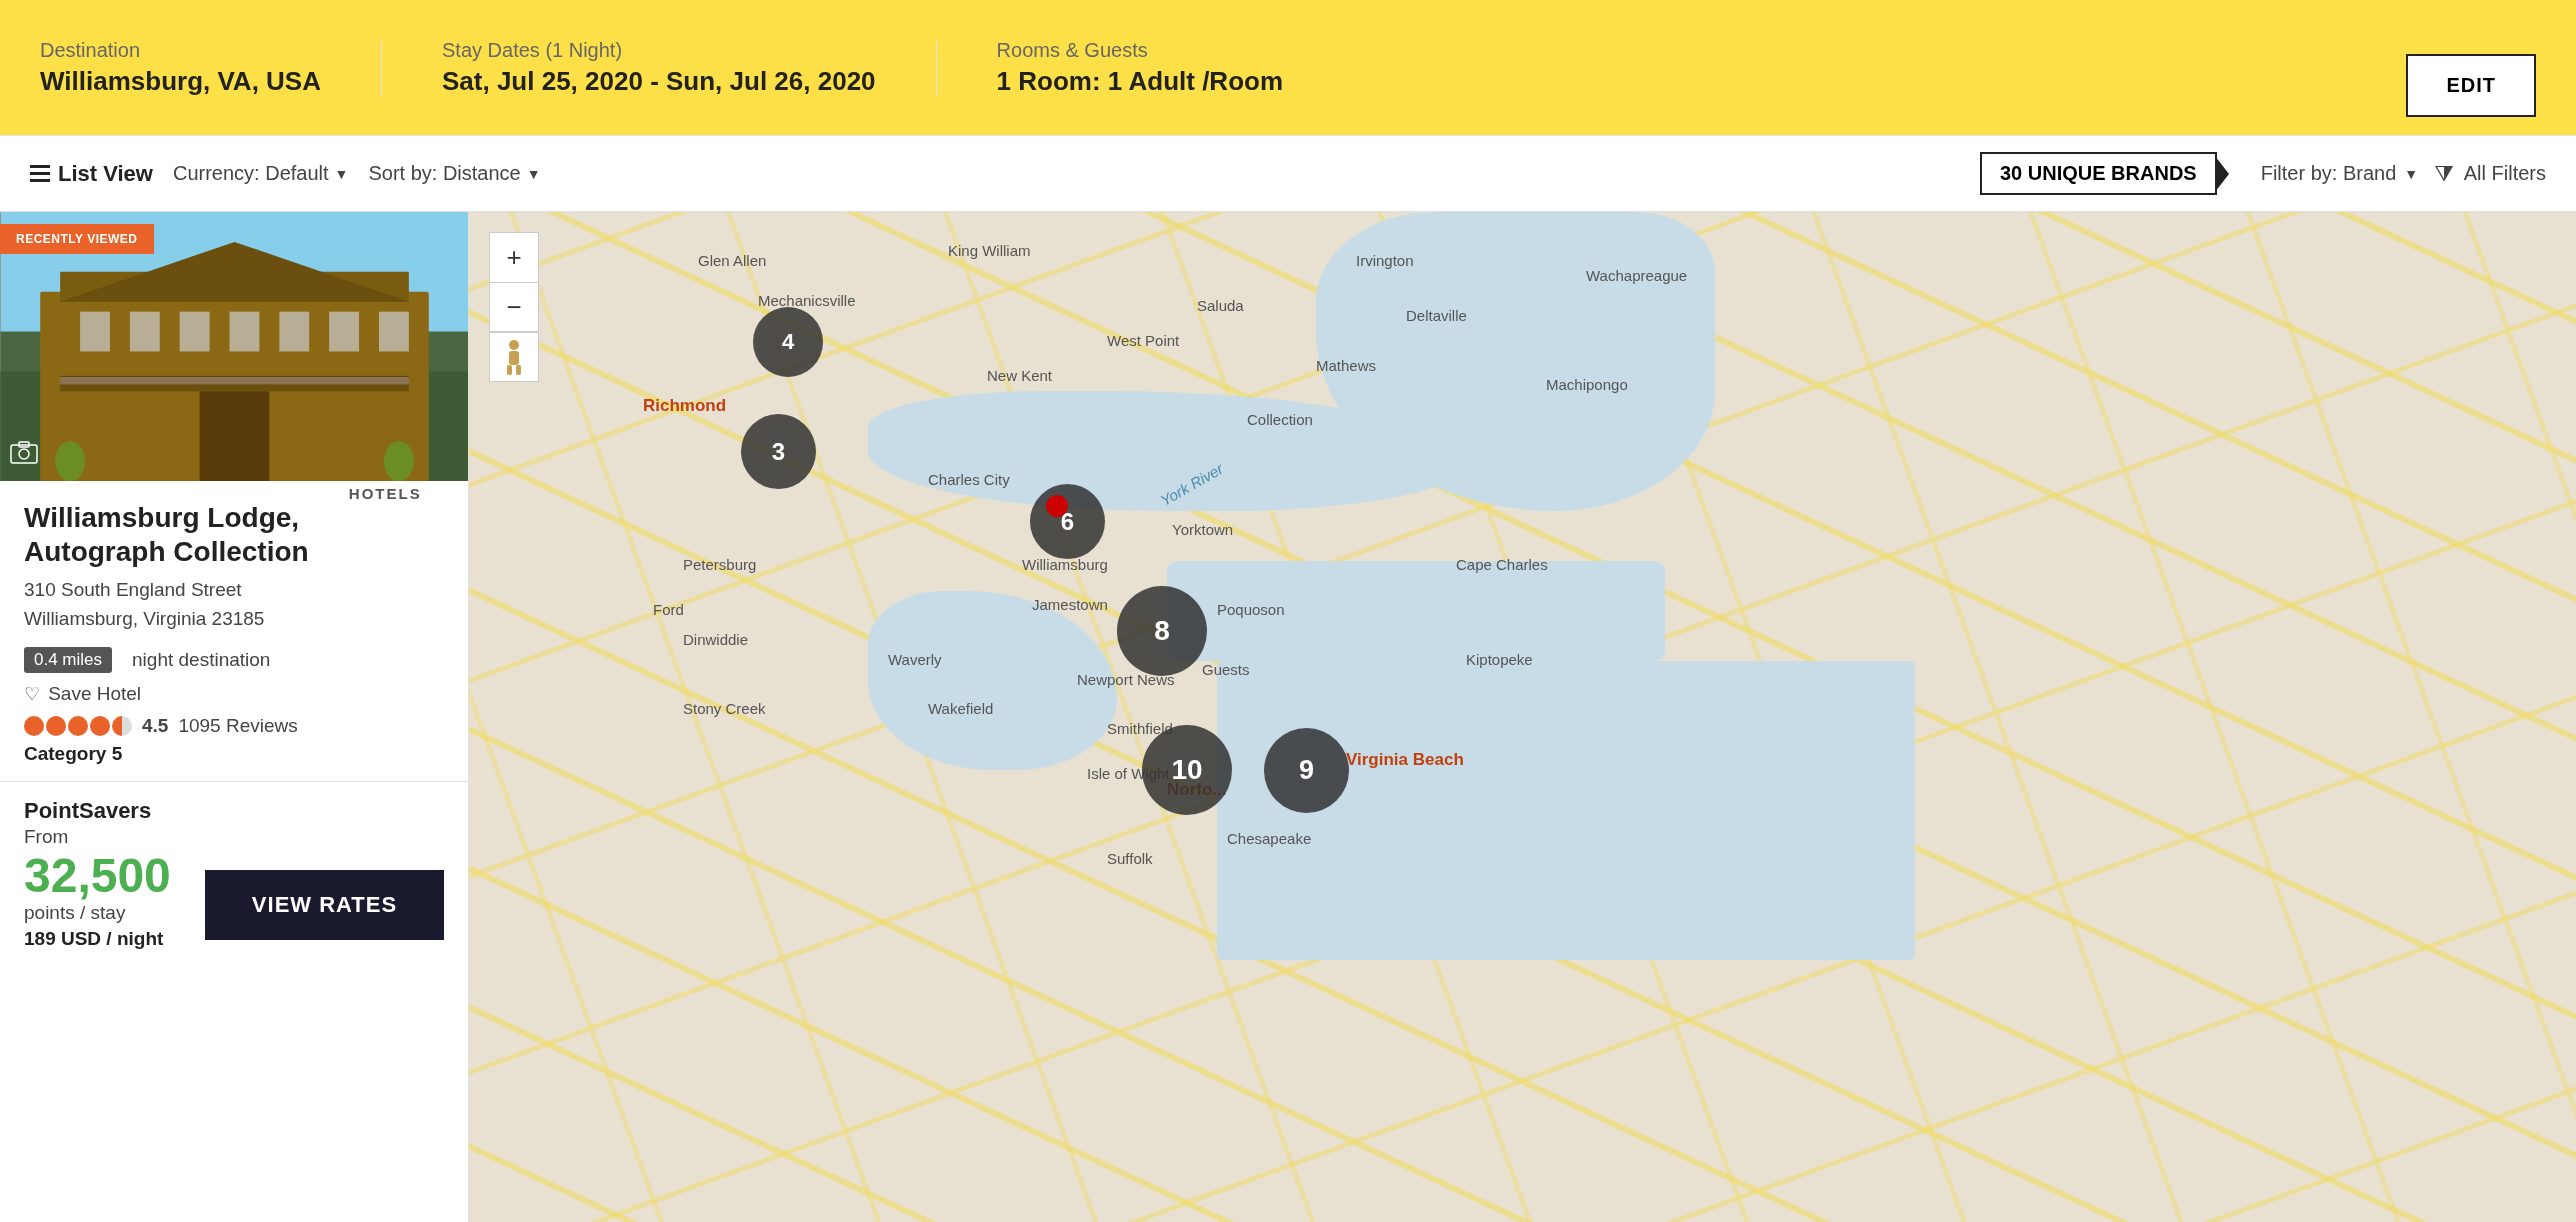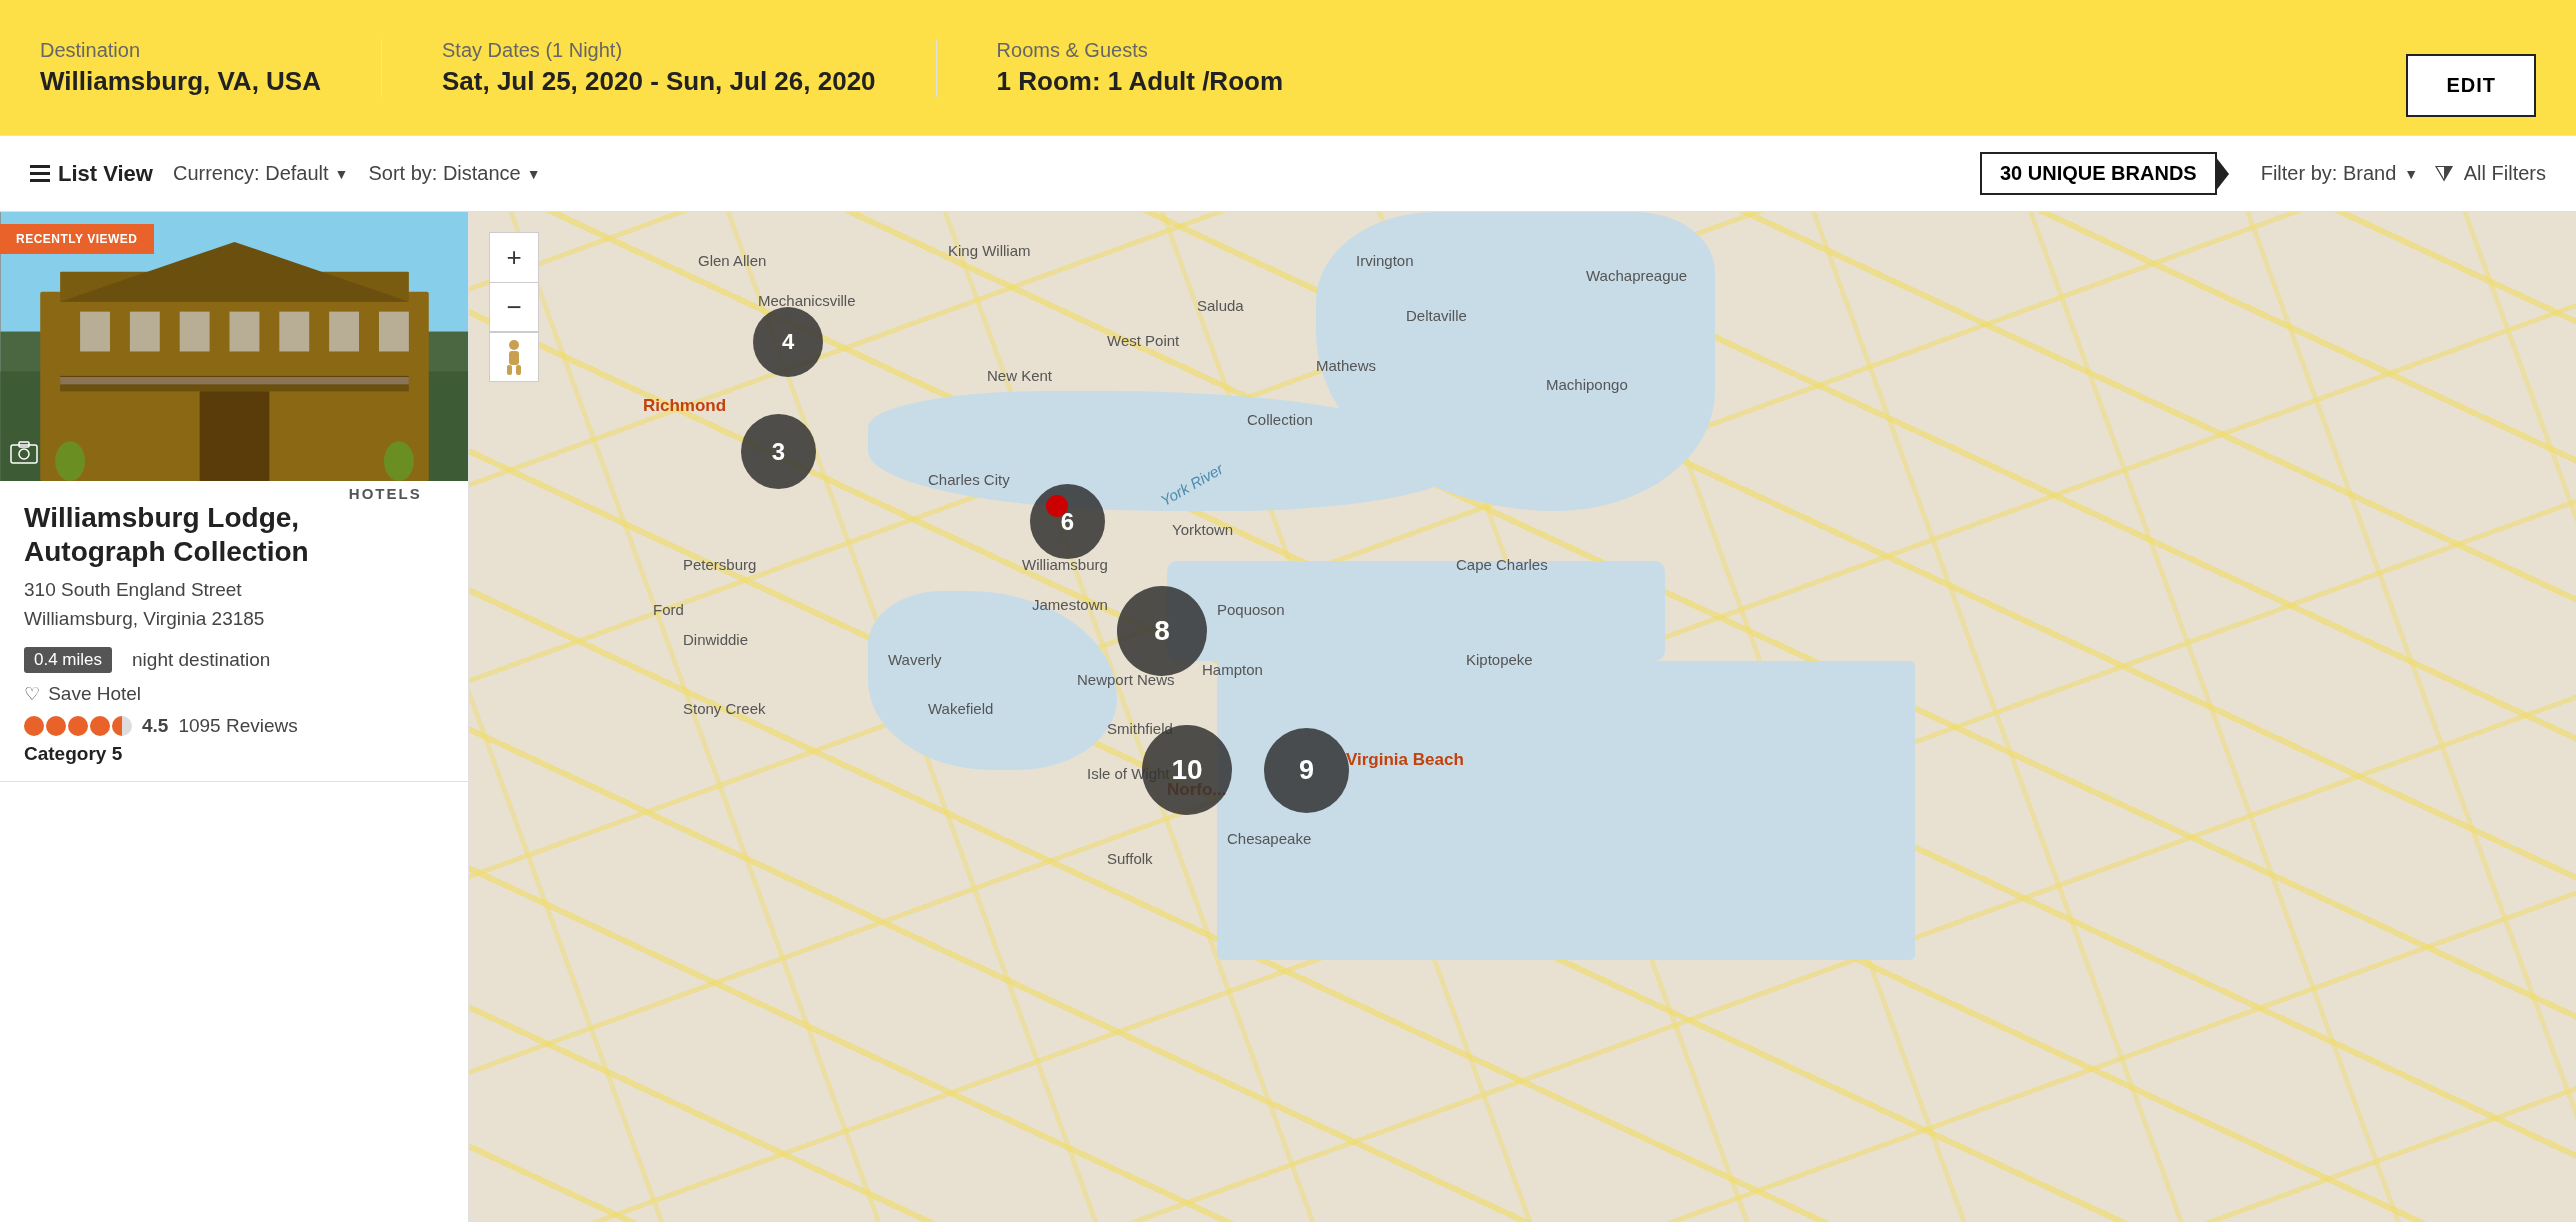--- a/index.html
+++ b/index.html
@@ -595,20 +595,28 @@
         </div>
         <span class="rating-num">4.5</span>
         <span class="reviews-count">1095 Reviews</span>
       </div>
 
       <div class="category">Category 5</div>
     </div>
 
     <hr class="divider">
 
+    <div class="points-section">
+      <div class="point-savers">PointSavers</div>
+      <div class="from-text">From</div>
+      <div class="points-value">32,500</div>
+      <div class="points-sub">points / stay</div>
+      <div class="price-per-night">189 USD / night</div>
+      <button class="view-rates-btn">VIEW RATES</button>
+    </div>
   </div>
 
   <div class="map-area">
     <div class="map-tile"></div>
 
     <div class="map-water" style="top:179px;left:399px;width:598px;height:120px;"></div>
     <div class="map-water" style="top:379px;left:399px;width:249px;height:179px;"></div>
     <div class="map-water" style="top:349px;left:698px;width:498px;height:100px;border-radius:10px;"></div>
     <div class="map-water" style="top:449px;left:748px;width:698px;height:299px;border-radius:5px;"></div>
     <div class="map-water" style="top:0;left:847px;width:399px;height:299px;border-radius:30% 20% 40% 60%;"></div>
@@ -628,21 +636,21 @@
         <div class="map-label" style="left: 847px; top: 145px;">Mathews</div>
         <div class="map-label" style="left: 1077px; top: 164px;">Machipongo</div>
         <div class="map-label" style="left: 214px; top: 344px;">Petersburg</div>
         <div class="map-label" style="left: 459px; top: 259px;">Charles City</div>
         <div class="map-label river" style="left: 688px; top: 264px;">York River</div>
         <div class="map-label" style="left: 553px; top: 344px;">Williamsburg</div>
         <div class="map-label" style="left: 703px; top: 309px;">Yorktown</div>
         <div class="map-label" style="left: 987px; top: 344px;">Cape Charles</div>
         <div class="map-label" style="left: 563px; top: 384px;">Jamestown</div>
         <div class="map-label" style="left: 748px; top: 389px;">Poquoson</div>
-        <div class="map-label" style="left: 733px; top: 449px;">Hampton</div>
+        <div class="map-label" style="left: 733px; top: 449px;">Guests</div>
         <div class="map-label" style="left: 997px; top: 439px;">Kiptopeke</div>
         <div class="map-label" style="left: 608px; top: 459px;">Newport News</div>
         <div class="map-label" style="left: 638px; top: 508px;">Smithfield</div>
         <div class="map-label" style="left: 618px; top: 553px;">Isle of Wight</div>
         <div class="map-label bold" style="left: 698px; top: 568px;">Norfo...</div>
         <div class="map-label bold" style="left: 877px; top: 538px;">Virginia Beach</div>
         <div class="map-label" style="left: 758px; top: 618px;">Chesapeake</div>
         <div class="map-label" style="left: 638px; top: 638px;">Suffolk</div>
         <div class="map-label" style="left: 214px; top: 488px;">Stony Creek</div>
         <div class="map-label" style="left: 459px; top: 488px;">Wakefield</div>

